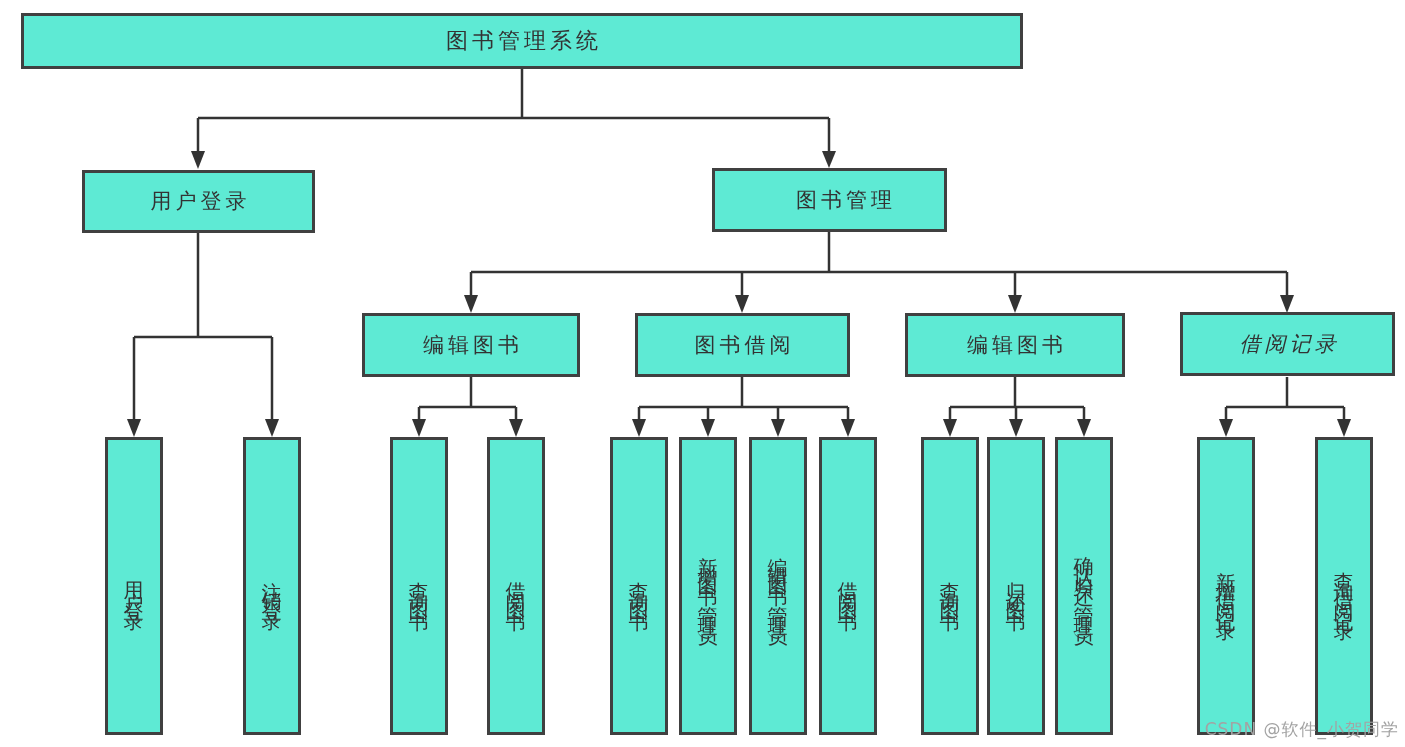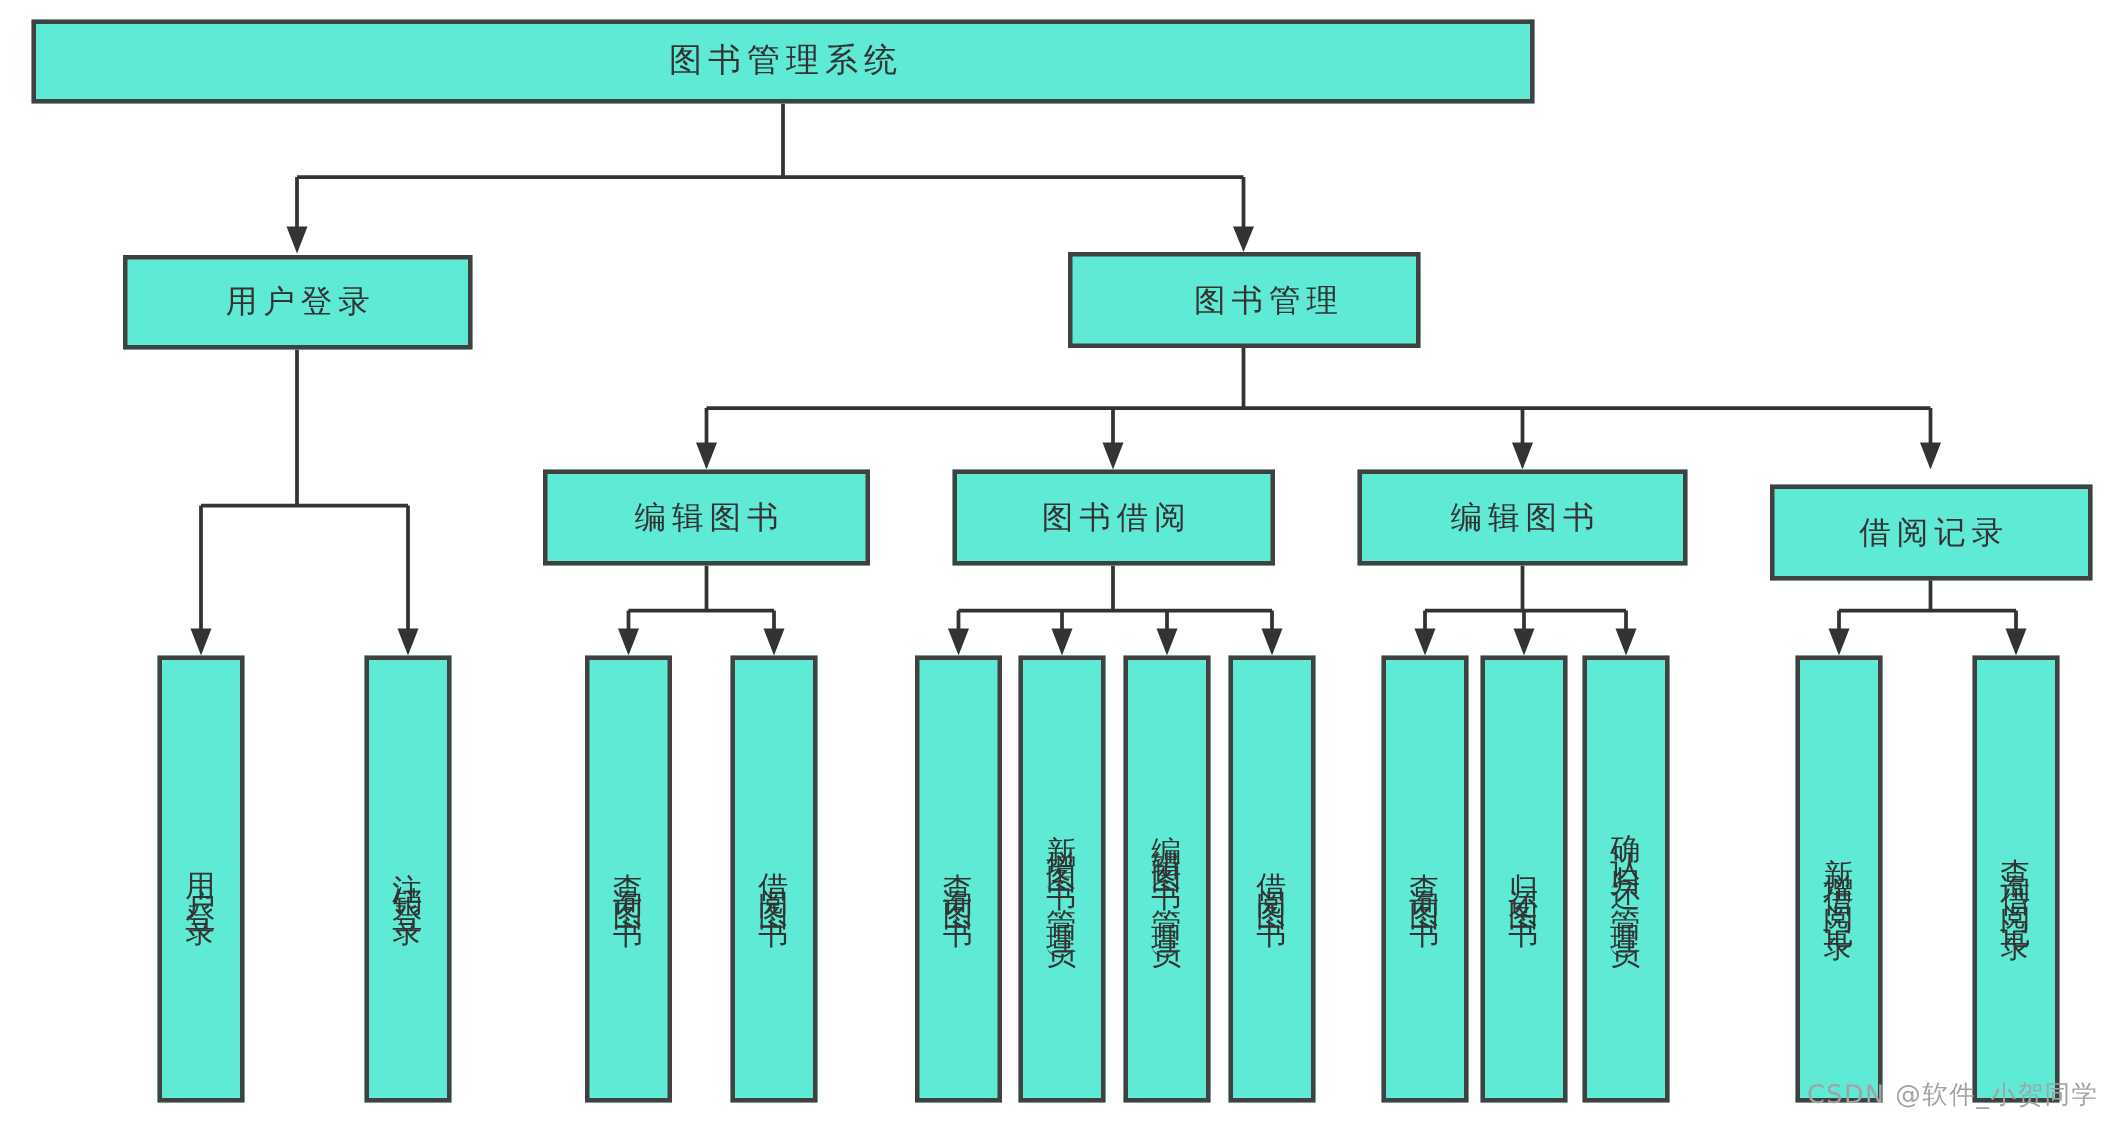--- a/index.html
+++ b/index.html
@@ -48,21 +48,21 @@
     letter-spacing: 10px;
     white-space: normal;
   }
   
   .n-root          { left: 21px;   top: 13px;  width: 1002px; height: 56px; }
   .n-user-login    { left: 82px;   top: 170px; width: 233px;  height: 63px; }
   .n-book-mgmt     { left: 712px;  top: 168px; width: 235px;  height: 64px; padding-left: 29px; }
   .n-new-books     { left: 362px;  top: 313px; width: 218px;  height: 64px; }
   .n-book-borrow   { left: 635px;  top: 313px; width: 215px;  height: 64px; }
   .n-cur-borrow    { left: 905px;  top: 313px; width: 220px;  height: 64px; }
-  .n-borrow-rec    { left: 1180px; top: 323px; width: 215px;  height: 64px; }
+  .n-borrow-rec    { left: 1180px; top: 312px; width: 215px;  height: 64px; font-style: italic; }
   .leaf            { top: 437px; width: 58px; height: 298px; }
   .l-1  { left: 105px; }
   .l-2  { left: 243px; }
   .l-3  { left: 390px; }
   .l-4  { left: 487px; }
   .l-5  { left: 610px; }
   .l-6  { left: 679px; }
   .l-7  { left: 749px; }
   .l-8  { left: 819px; }
   .l-9  { left: 921px; }

